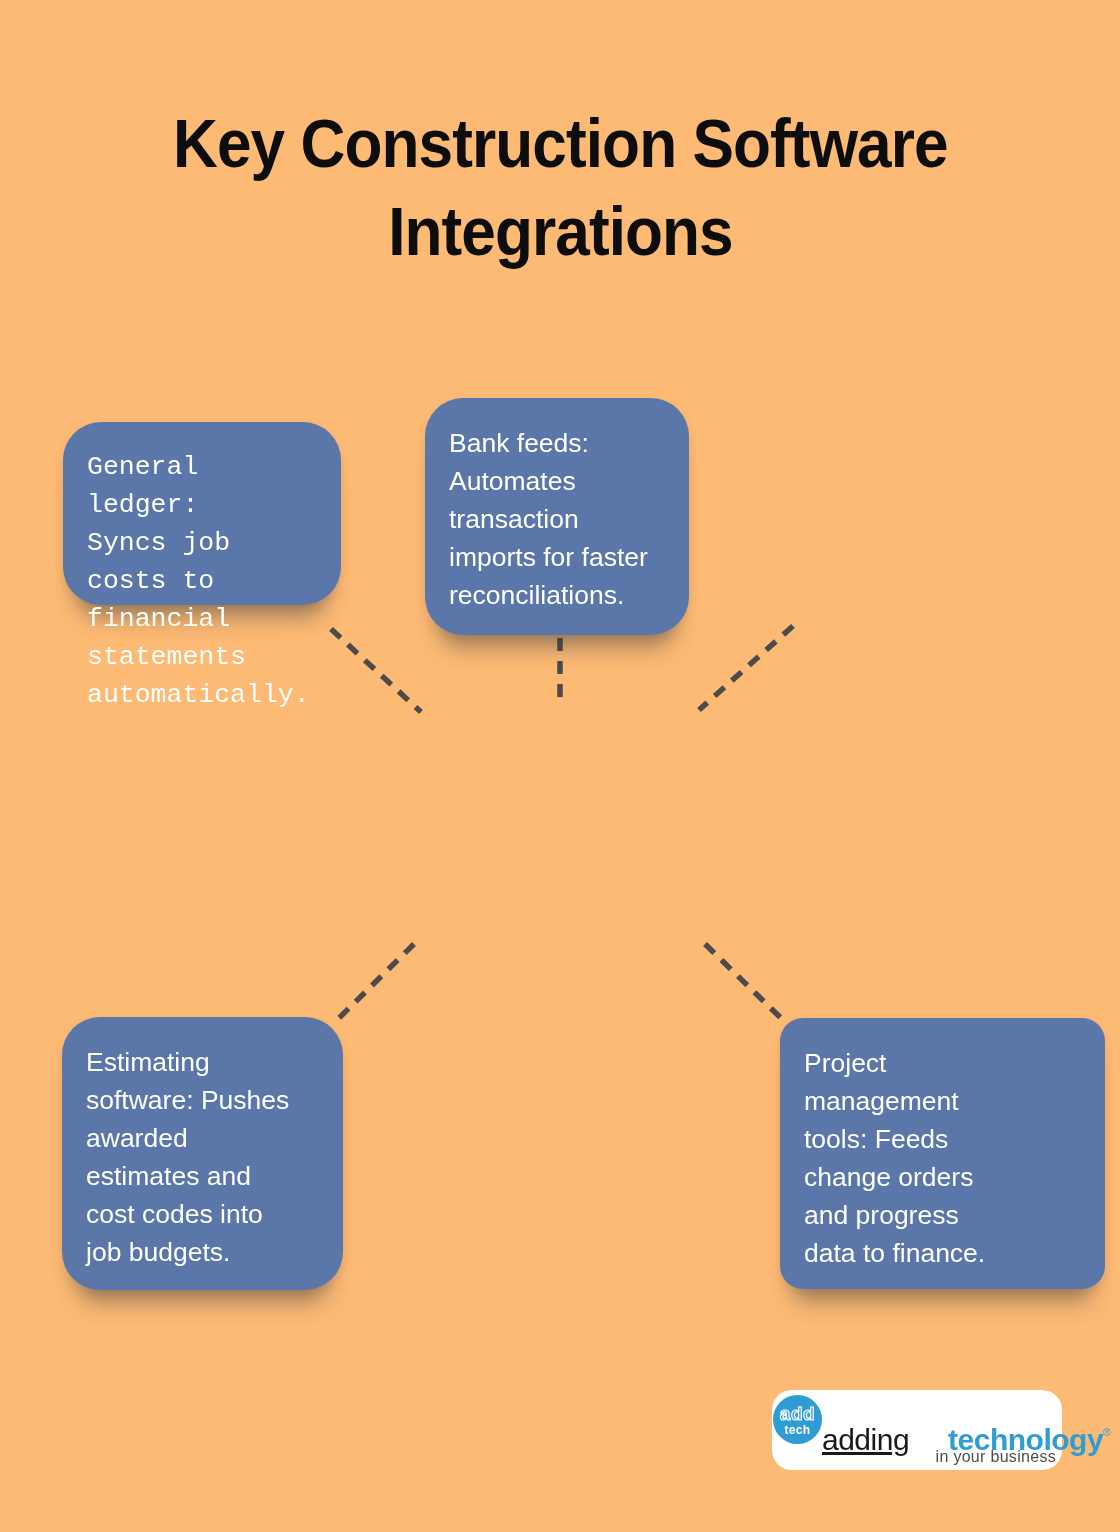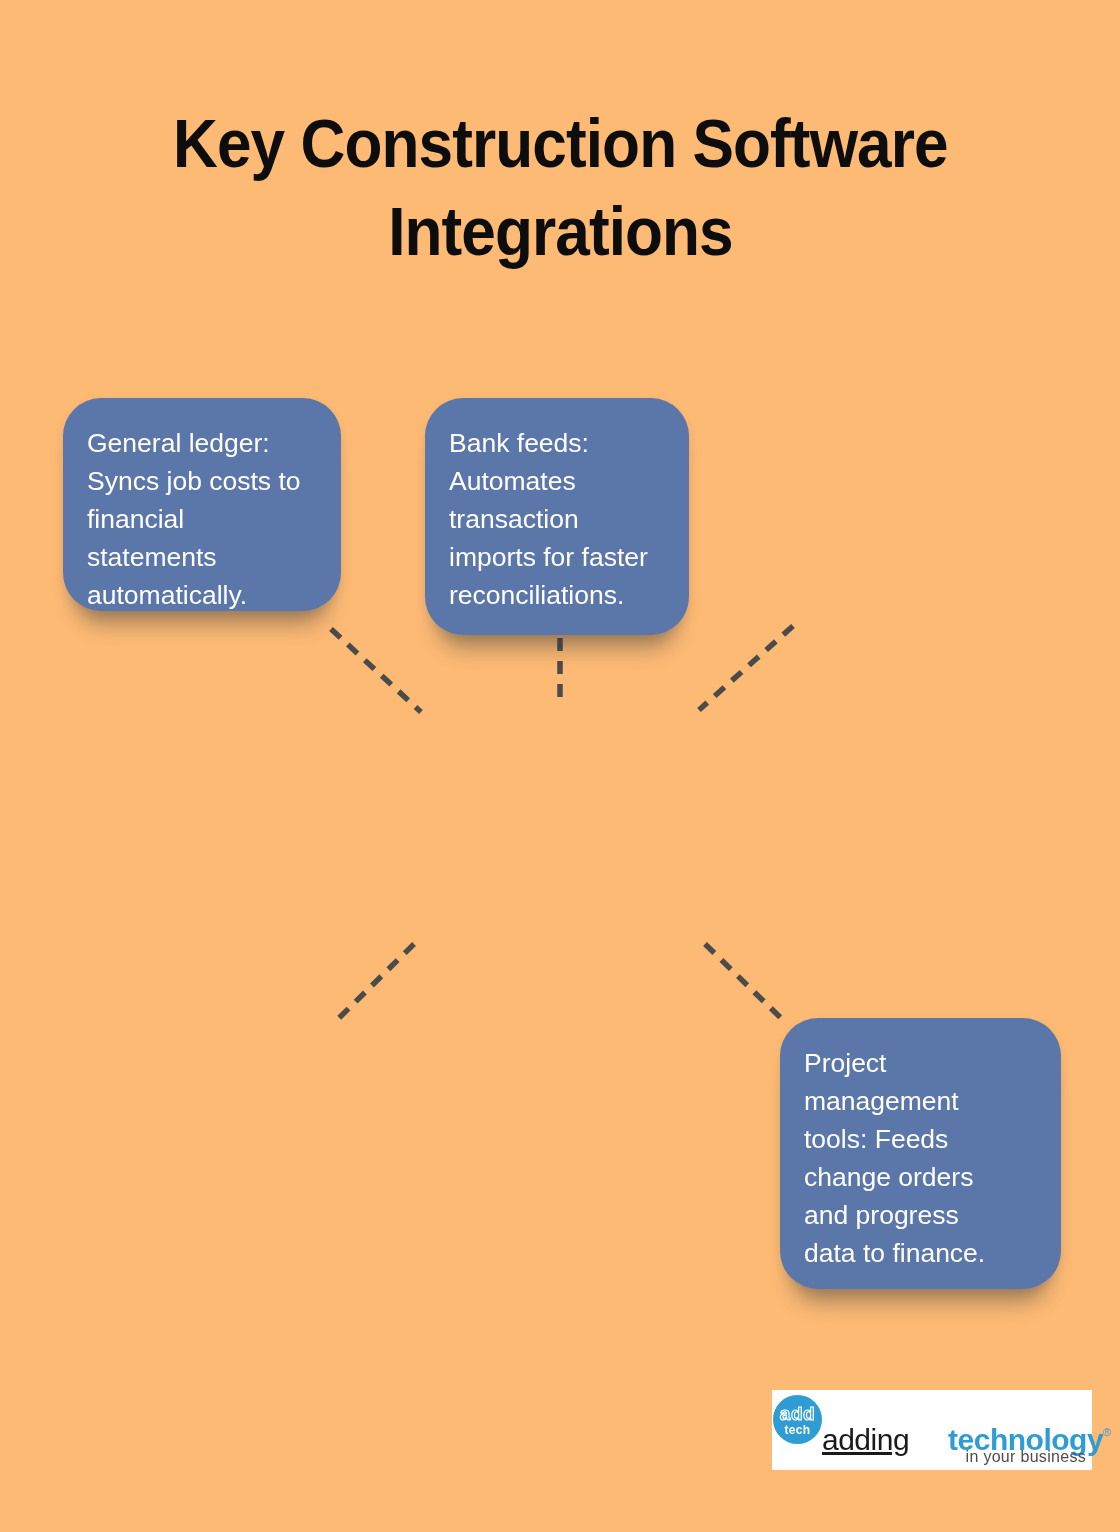--- a/index.html
+++ b/index.html
@@ -17,44 +17,45 @@
   #title .tline{display:block;}
   #title .squeeze{display:inline-block; transform:scaleX(.9); transform-origin:50% 50%;}
   
   .node{
     position:absolute; box-sizing:border-box;
     background:#5b76a9; border-radius:38px;
     color:#ffffff; font-size:26.5px; line-height:38px;
     padding:26px 24px; white-space:pre-line;
     box-shadow:0 26px 22px -14px rgba(50,55,60,.45), 0 4px 8px rgba(50,55,60,.10);
   }
-  #node-general-ledger{left:63px;  top:398px; width:278px; height:213px;}
+  #node-general-ledger{left:63px;  top:422px; width:278px; height:183px;font-family:Liberation Mono, monospace;}
   #node-bank-feeds   {left:425px; top:398px; width:264px; height:237px;}
   #node-payroll      {left:784px; top:398px; width:280px; height:237px;}
   #node-estimating   {left:62px;  top:1017px; width:281px; height:273px;}
-  #node-project-mgmt {left:780px; top:1018px; width:281px; height:271px;}
+  #node-project-mgmt {left:780px; top:1018px; width:325px; height:271px;border-radius:23px;}
   
   #hub{
     position:absolute; left:380px; top:705px; width:360px; height:240px;
     background:#eff0f2; border-radius:40px;
     display:flex; align-items:center; justify-content:center;
     box-shadow:0 26px 24px -14px rgba(50,55,60,.40), 0 4px 10px rgba(50,55,60,.10);
   }
   #hub .hub-label{
     font-weight:bold; font-size:47px; color:#0d0d0d; letter-spacing:-.5px;
     display:inline-block; transform:scaleX(.84); transform-origin:50% 50%;
     white-space:nowrap;
   }
   
   #connectors{position:absolute; left:0; top:0; pointer-events:none;}
   #connectors line{stroke:#4b4b4b; stroke-width:5.5; stroke-dasharray:13 10;}
   
   #logo{
-    position:absolute; left:772px; top:1390px; width:320px; height:80px;
+    position:absolute; left:772px; top:1390px; width:290px; height:80px;
     background:#ffffff;
+    border-radius:20px;
   }
   #logo .circle{
     position:absolute; left:1px; top:5px; width:49px; height:49px;
     background:#2f9cd4; border-radius:50%;
     display:flex; flex-direction:column; align-items:center; justify-content:center;
     line-height:1;
   }
   #logo .circle .add{
     font-size:19px; font-weight:bold; color:transparent;
     -webkit-text-stroke:1.2px #ffffff; letter-spacing:.5px;
@@ -95,20 +96,26 @@
   <div class="node" id="node-general-ledger">General ledger:
 Syncs job costs to
 financial
 statements
 automatically.</div>
   <div class="node" id="node-bank-feeds">Bank feeds:
 Automates
 transaction
 imports for faster
 reconciliations.</div>
+  <div class="node" id="node-estimating">Estimating
+software: Pushes
+awarded
+estimates and
+cost codes into
+job budgets.</div>
   <div class="node" id="node-project-mgmt">Project
 management
 tools: Feeds
 change orders
 and progress
 data to finance.</div>
 
 
   <div id="logo">
     <div class="circle">

